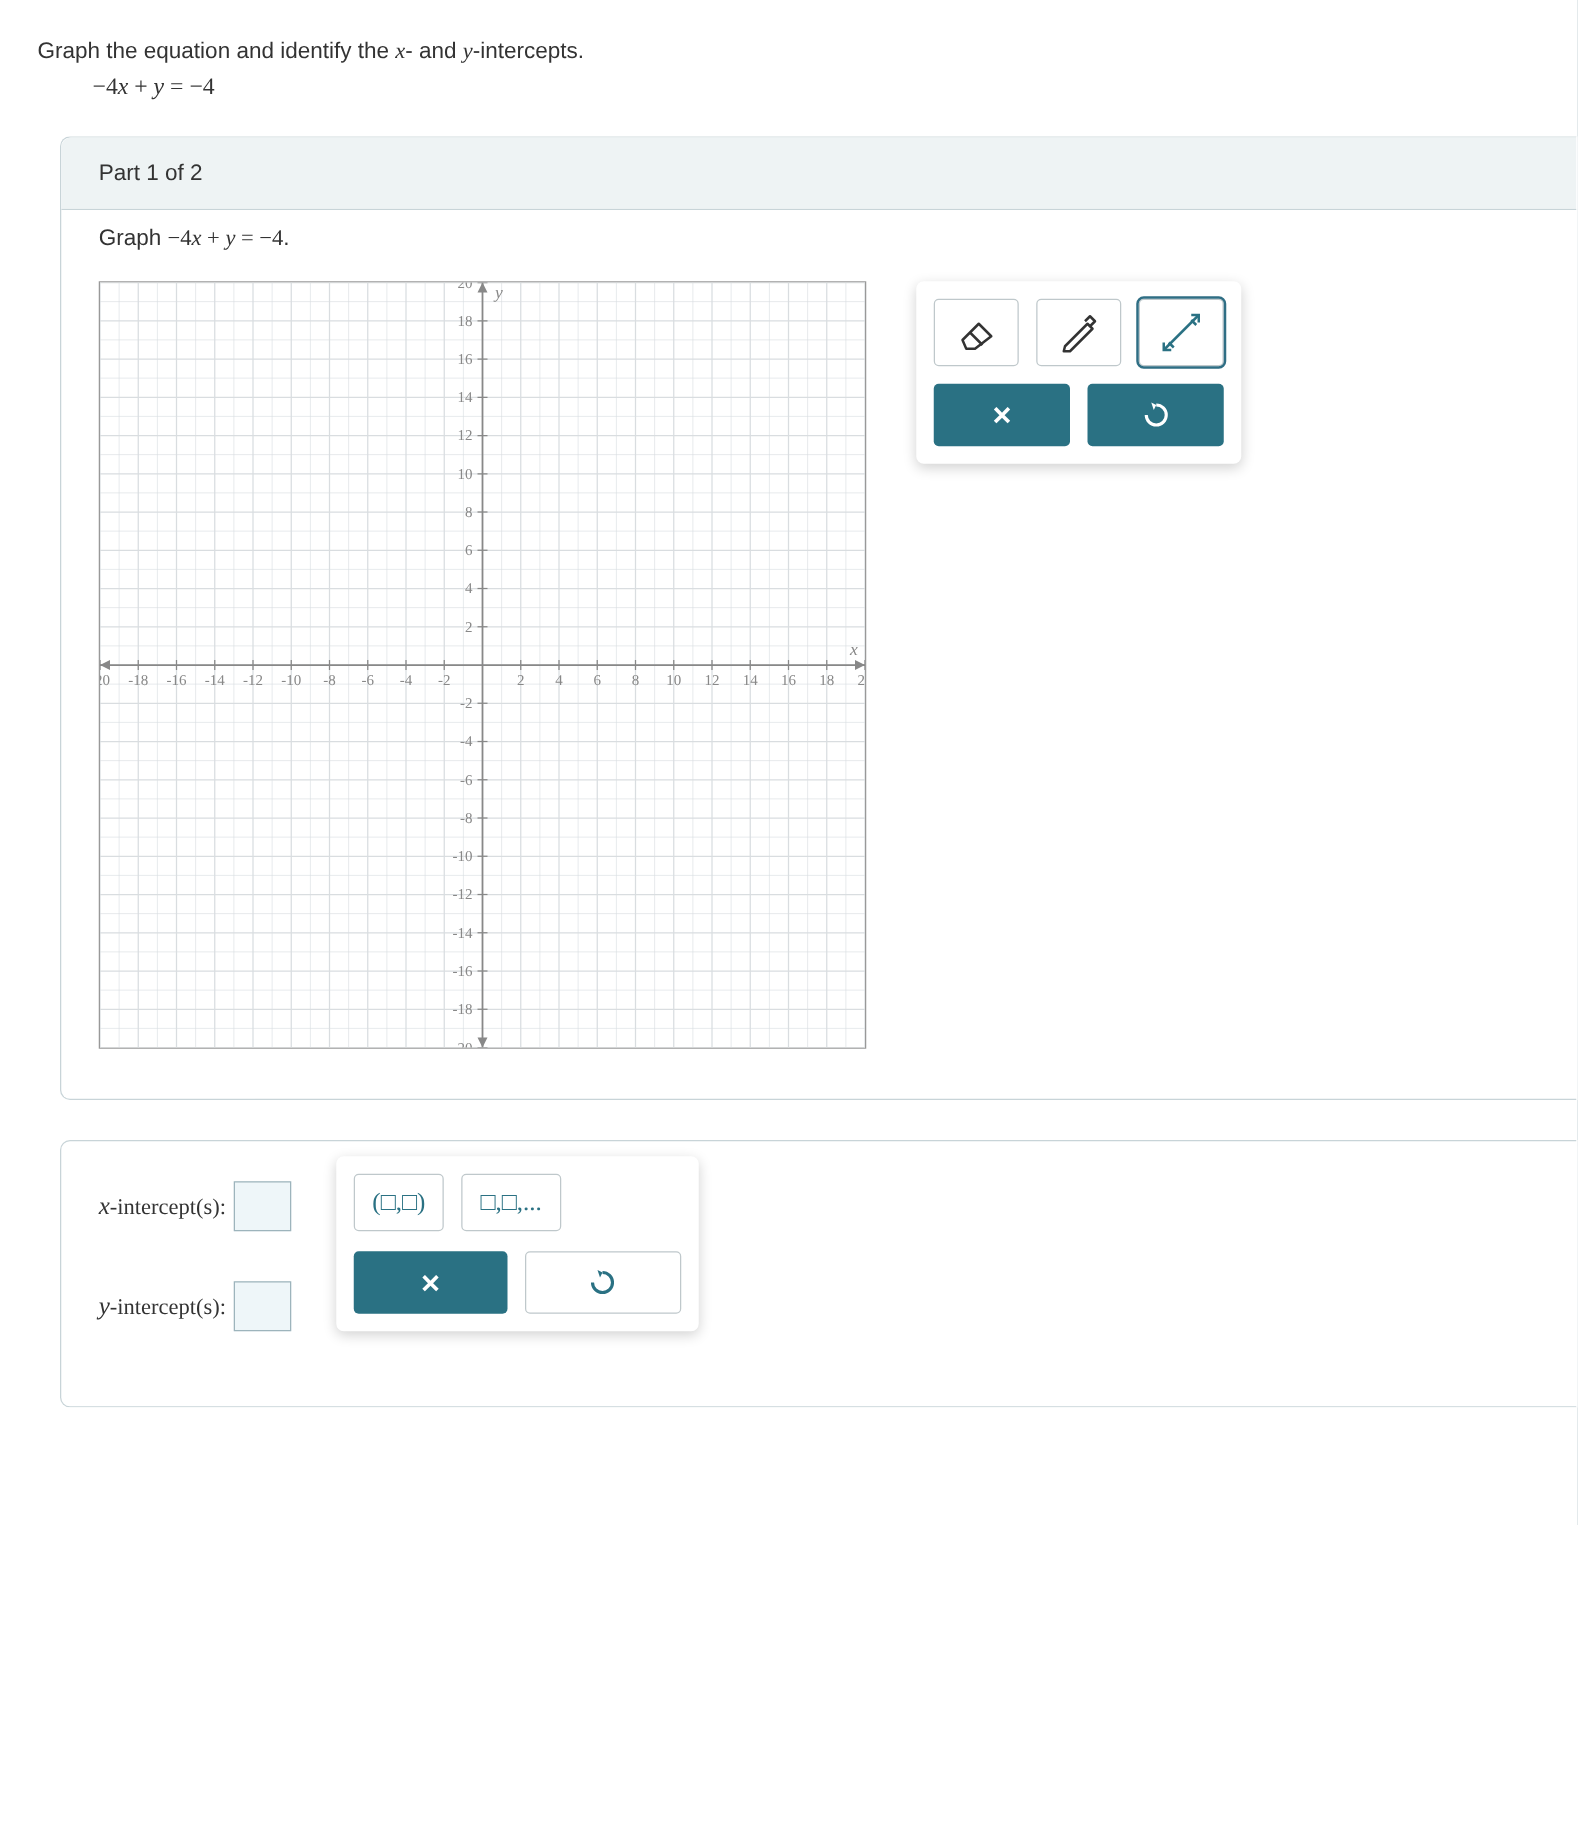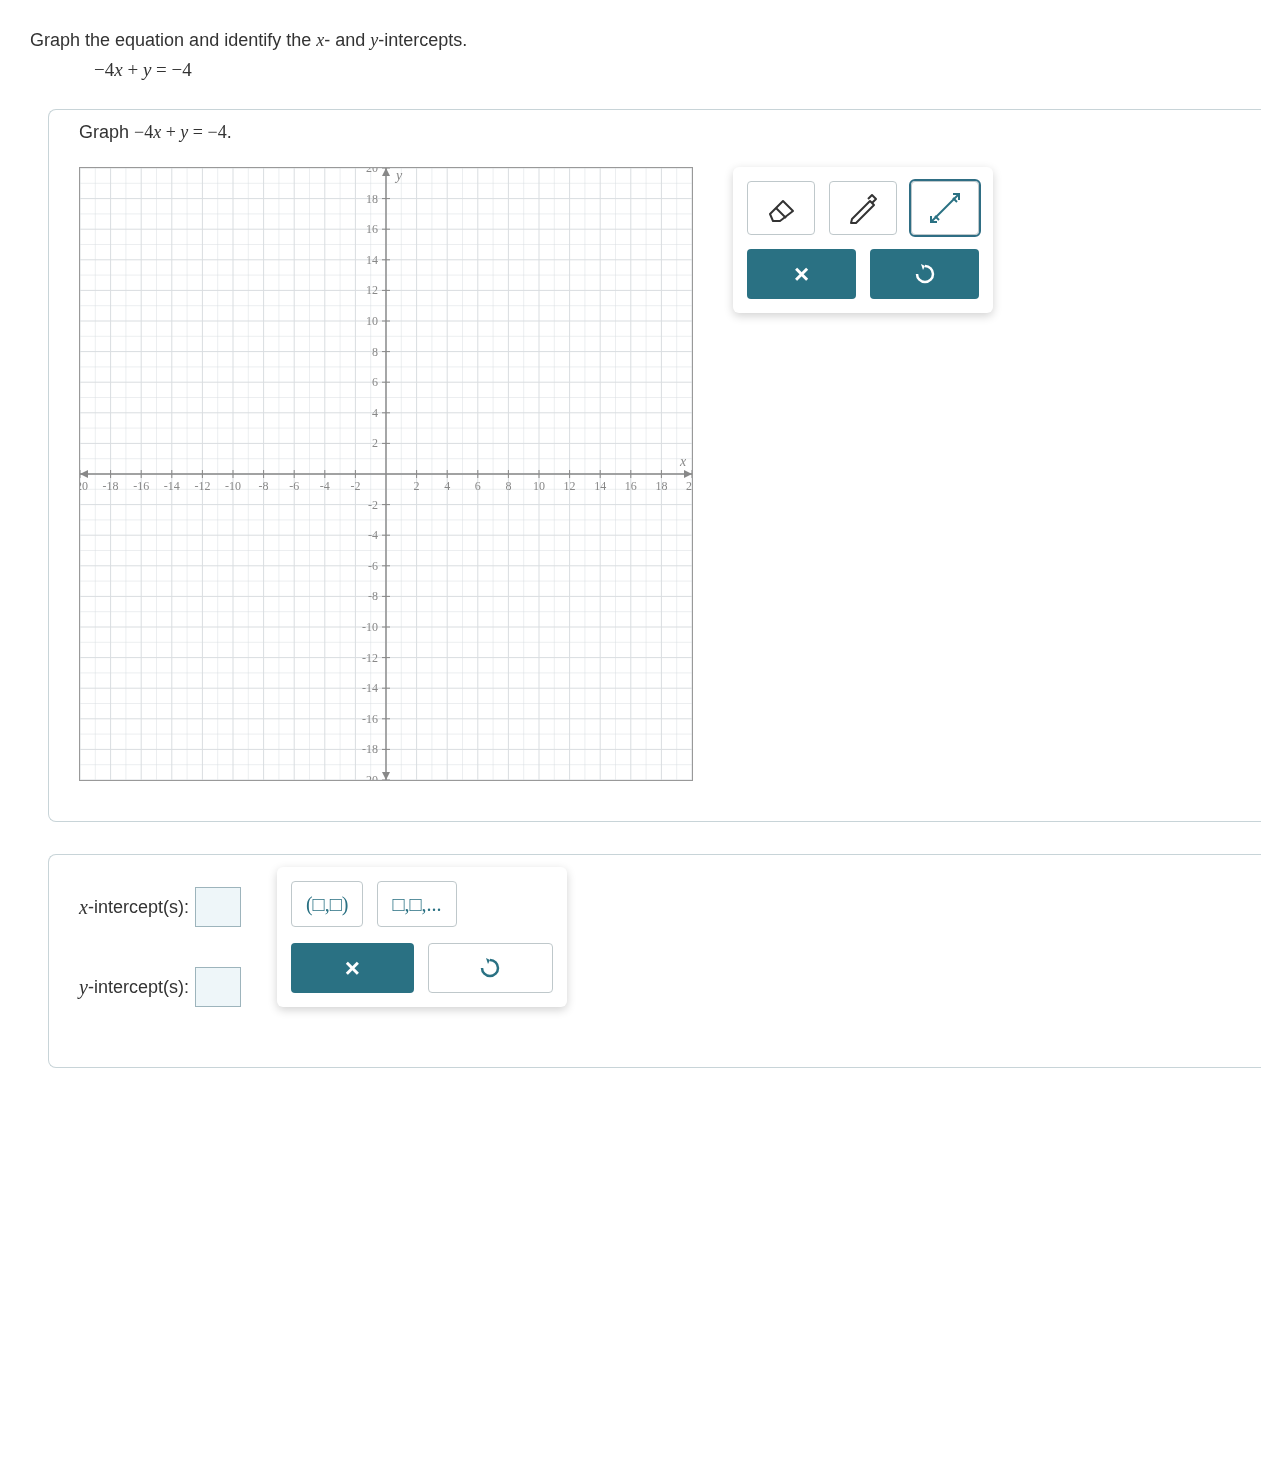--- a/index.html
+++ b/index.html
@@ -9,21 +9,21 @@
     font-size: 18px;
     color: #333;
     background: #fff;
     padding: 30px 0 0 30px;
     width: 1262px;
   }
   .prompt { margin-bottom: 8px; }
   .equation {
     font-family: "Times New Roman", serif;
     font-size: 19px;
-    margin: 0 0 28px 64px;
+    margin: 0 0 28px 44px;
   }
   .panel {
     border: 1px solid #c8d4d8;
     border-radius: 8px 0 0 8px;
     border-right: none;
     margin-left: 18px;
     overflow: visible;
     margin-bottom: 32px;
     position: relative;
   }
@@ -93,21 +93,21 @@
     border-radius:4px;
     background:#fff;
     display:flex; align-items:center; justify-content:center;
     font-family: "Times New Roman", serif;
     font-size:20px;
     color:#2a7183;
     padding:0 14px;
   }
   .intercept-line { margin: 20px 0; display:flex; align-items:center; }
   .intercept-label { font-style: italic; font-family:"Times New Roman",serif; font-size:20px; }
-  .intercept-plain { font-family:Liberation Sans, sans-serif; font-size:18px; font-style:normal;}
+  .intercept-plain { font-family:Liberation Serif, serif; font-size:18px; font-style:normal;}
   .intercept-input {
     width:46px; height:40px;
     border:1px solid #9db4bc;
     background:#eef6f9;
     margin-left:6px;
   }
   .intercepts-col { display:inline-block; vertical-align:middle; }
   svg text { font-family: "Times New Roman", serif; fill:#888; }
   .ital { font-style: italic; }
 </style>
@@ -116,20 +116,21 @@
 
 <div class="prompt">
   <span>Graph the equation and identify the </span><span class="ital" style="font-family:'Times New Roman',serif">x</span><span>- and </span><span class="ital" style="font-family:'Times New Roman',serif">y</span><span>-intercepts.</span>
 </div>
 
 <div class="equation">
   −4<span class="ital">x</span> + <span class="ital">y</span> = −4
 </div>
 
 <div class="panel">
+  <div class="panel-header">Part 1 of 2</div>
   <div class="panel-body">
     <div class="sub-instr">
       <span>Graph </span><span class="mathy">−4<span class="ital">x</span> + <span class="ital">y</span> = −4</span><span>.</span>
     </div>
     <div class="graph-row">
       <div class="graph-box">
         <svg id="grid-svg" width="612" height="612" viewBox="0 0 612 612">
             <line x1="0" y1="0" x2="0" y2="612" stroke="#d9dde0" stroke-width="1"></line>
             <line x1="15.3" y1="0" x2="15.3" y2="612" stroke="#d9dde0" stroke-width="0.5"></line>
             <line x1="30.6" y1="0" x2="30.6" y2="612" stroke="#d9dde0" stroke-width="1"></line>

